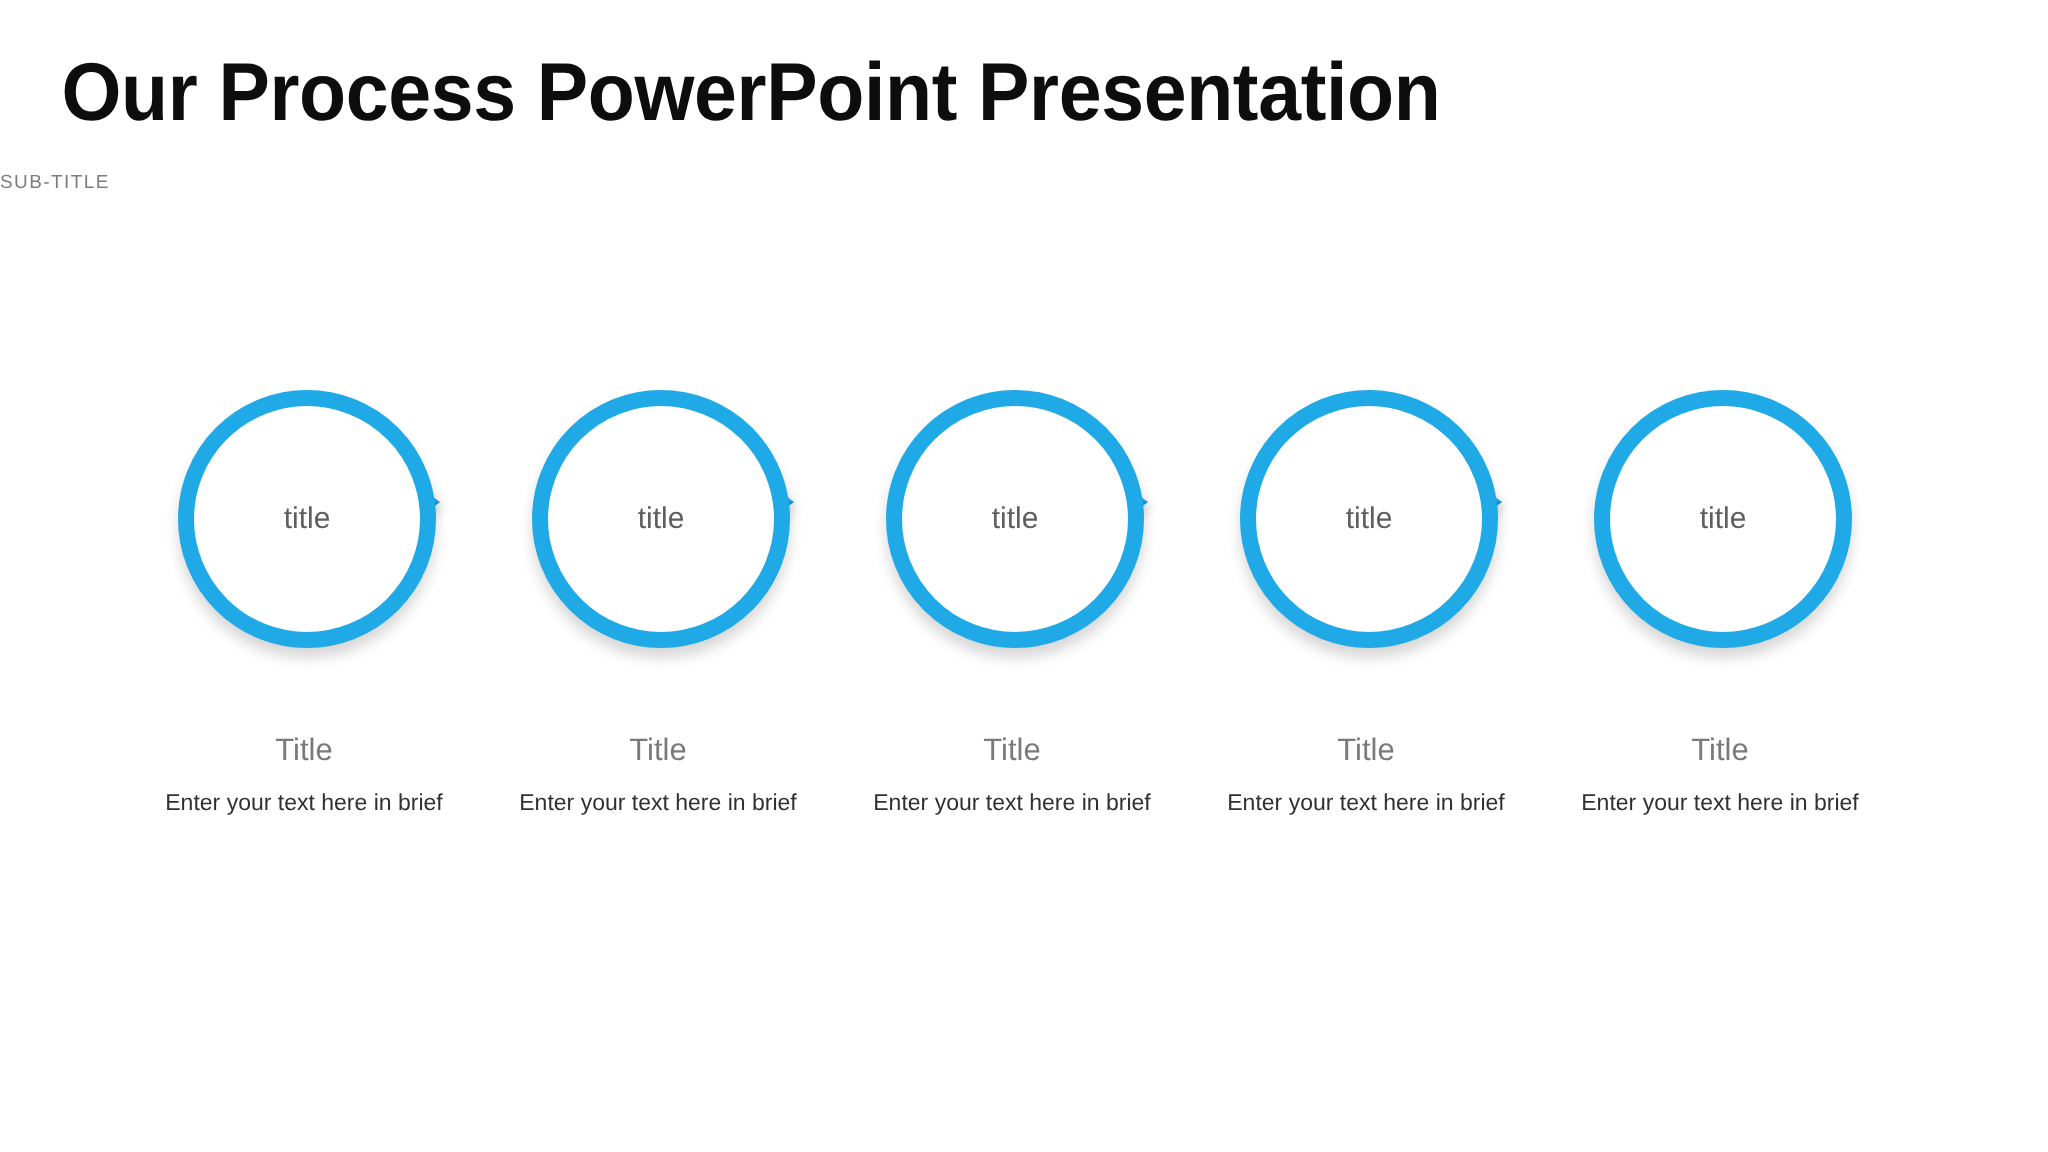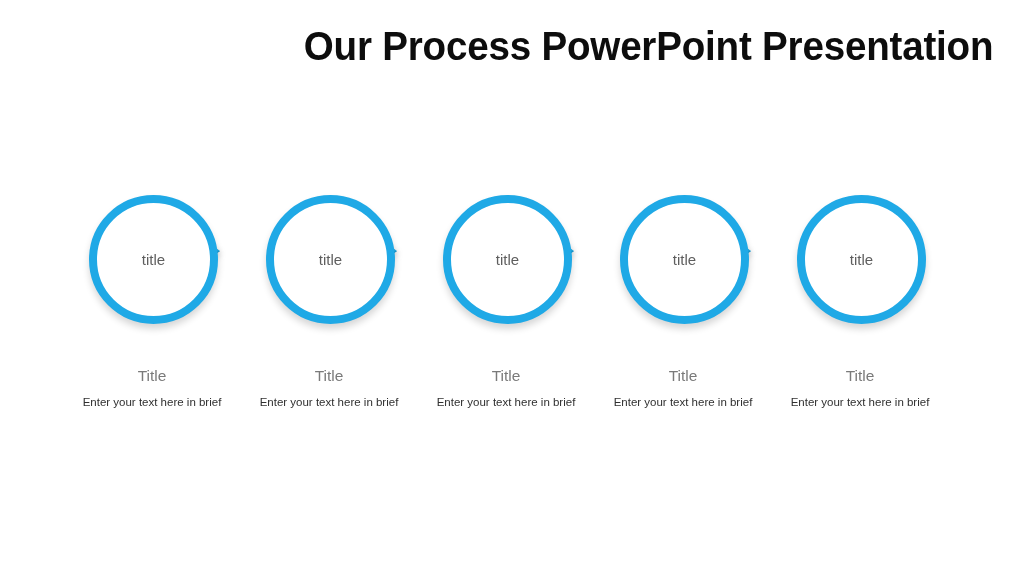--- a/index.html
+++ b/index.html
@@ -21,21 +21,21 @@
     inset: 0;
     background: #ffffff;
   }
 
   
   .title-block {
     position: absolute;
     top: 22px;
     left: 0;
     width: 1024px;
-    text-align: right;
+    text-align: left;
   }
   .slide-title {
     font-family: "Liberation Sans Narrow", "Liberation Sans", sans-serif;
     font-size: 41px;
     font-weight: bold;
     color: #0d0d0d;
     letter-spacing: -0.2px;
     line-height: 48px;
     margin: 0;
     white-space: nowrap;
@@ -147,20 +147,21 @@
     padding: 0 14px;
   }
 </style>
 </head>
 <body>
 
 <div class="slide">
 
   <div class="title-block">
     <h1 class="slide-title">Our Process PowerPoint Presentation</h1>
+    <p class="slide-subtitle">SUB-TITLE</p>
   </div>
 
   <div class="process-row">
       <div class="step" style="left: 86px;">
         <div class="arrow-fold"></div>
         <div class="arrow"></div>
         <div class="circle">
           <span class="circle-label">title</span>
         </div>
       </div>

